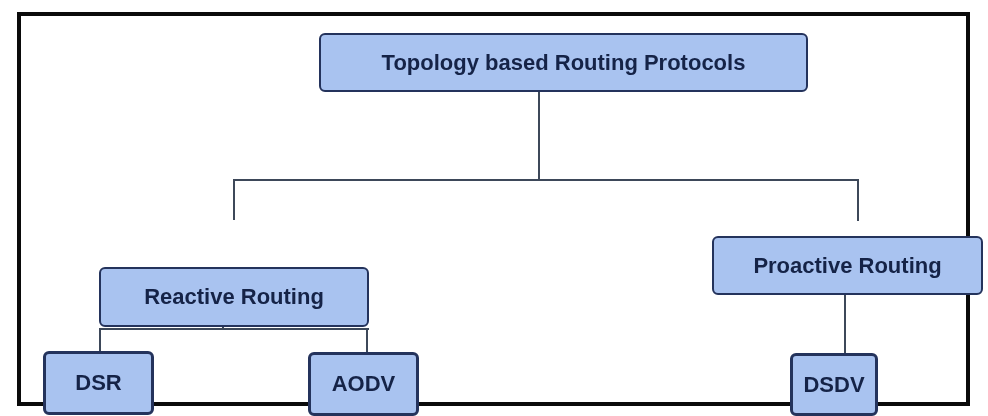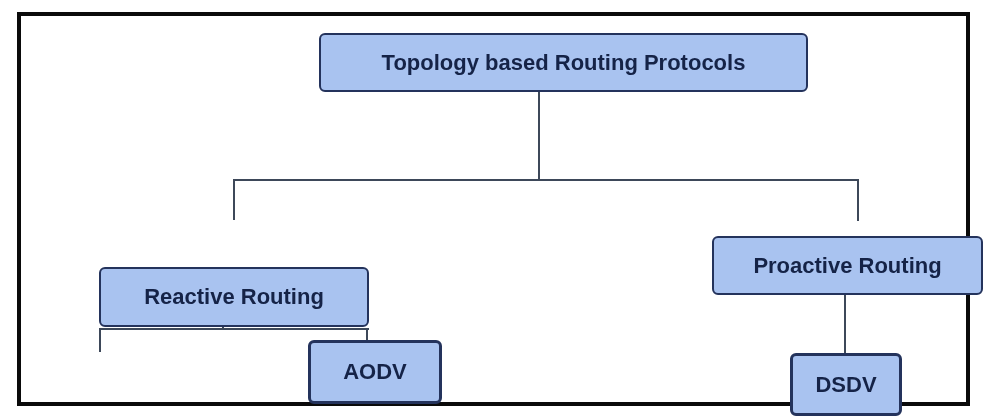--- a/index.html
+++ b/index.html
@@ -46,22 +46,22 @@
     background: var(--line, #3d4859);
   }
   .vline { width: 2px; }
   .hline { height: 2px; }
 
   
   #node-root      { left: 298px; top: 17px;  width: 489px; height: 59px; }
   #node-reactive  { left: 78px;  top: 203px; width: 270px; height: 60px; margin-top: 48px; }
   #node-proactive { left: 691px; top: 204px; width: 271px; height: 59px; margin-top: 16px; }
   #node-dsr       { left: 22px;  top: 335px; width: 111px; height: 64px; }
-  #node-aodv      { left: 287px; top: 324px; width: 134px; height: 64px; }
-  #node-dsdv      { left: 769px; top: 337px; width: 112px; height: 63px; }
+  #node-aodv      { left: 287px; top: 336px; width: 111px; height: 64px; }
+  #node-dsdv      { left: 769px; top: 337px; width: 88px; height: 63px; }
 
   
   #conn-root-down       { left: 517px; top: 75px;  height: 90px; }
   #conn-branch1         { left: 212px; top: 163px; width: 626px; }
   #conn-branch1-left    { left: 212px; top: 163px; height: 41px; }
   #conn-branch1-right   { left: 836px; top: 163px; height: 42px; }
   #conn-reactive-down   { left: 201px; top: 262px; height: 51px; }
   #conn-branch2         { left: 78px;  top: 312px; width: 270px; }
   #conn-branch2-left    { left: 78px;  top: 312px; height: 24px; }
   #conn-branch2-right   { left: 345px; top: 312px; height: 25px; }
@@ -82,19 +82,20 @@
     <div class="line vline" id="conn-branch2-left"></div>
     <div class="line vline" id="conn-branch2-right"></div>
     <div class="line vline" id="conn-proactive-down"></div>
 
     <div class="node" id="node-root">Topology based Routing Protocols</div>
 
     <div class="node" id="node-reactive">Reactive Routing</div>
 
     <div class="node" id="node-proactive">Proactive Routing</div>
 
+    <div class="node small" id="node-dsr">DSR</div>
 
     <div class="node small" id="node-aodv">AODV</div>
 
     <div class="node small" id="node-dsdv">DSDV</div>
 
   </div>
 </div>
 
 </body></html>

